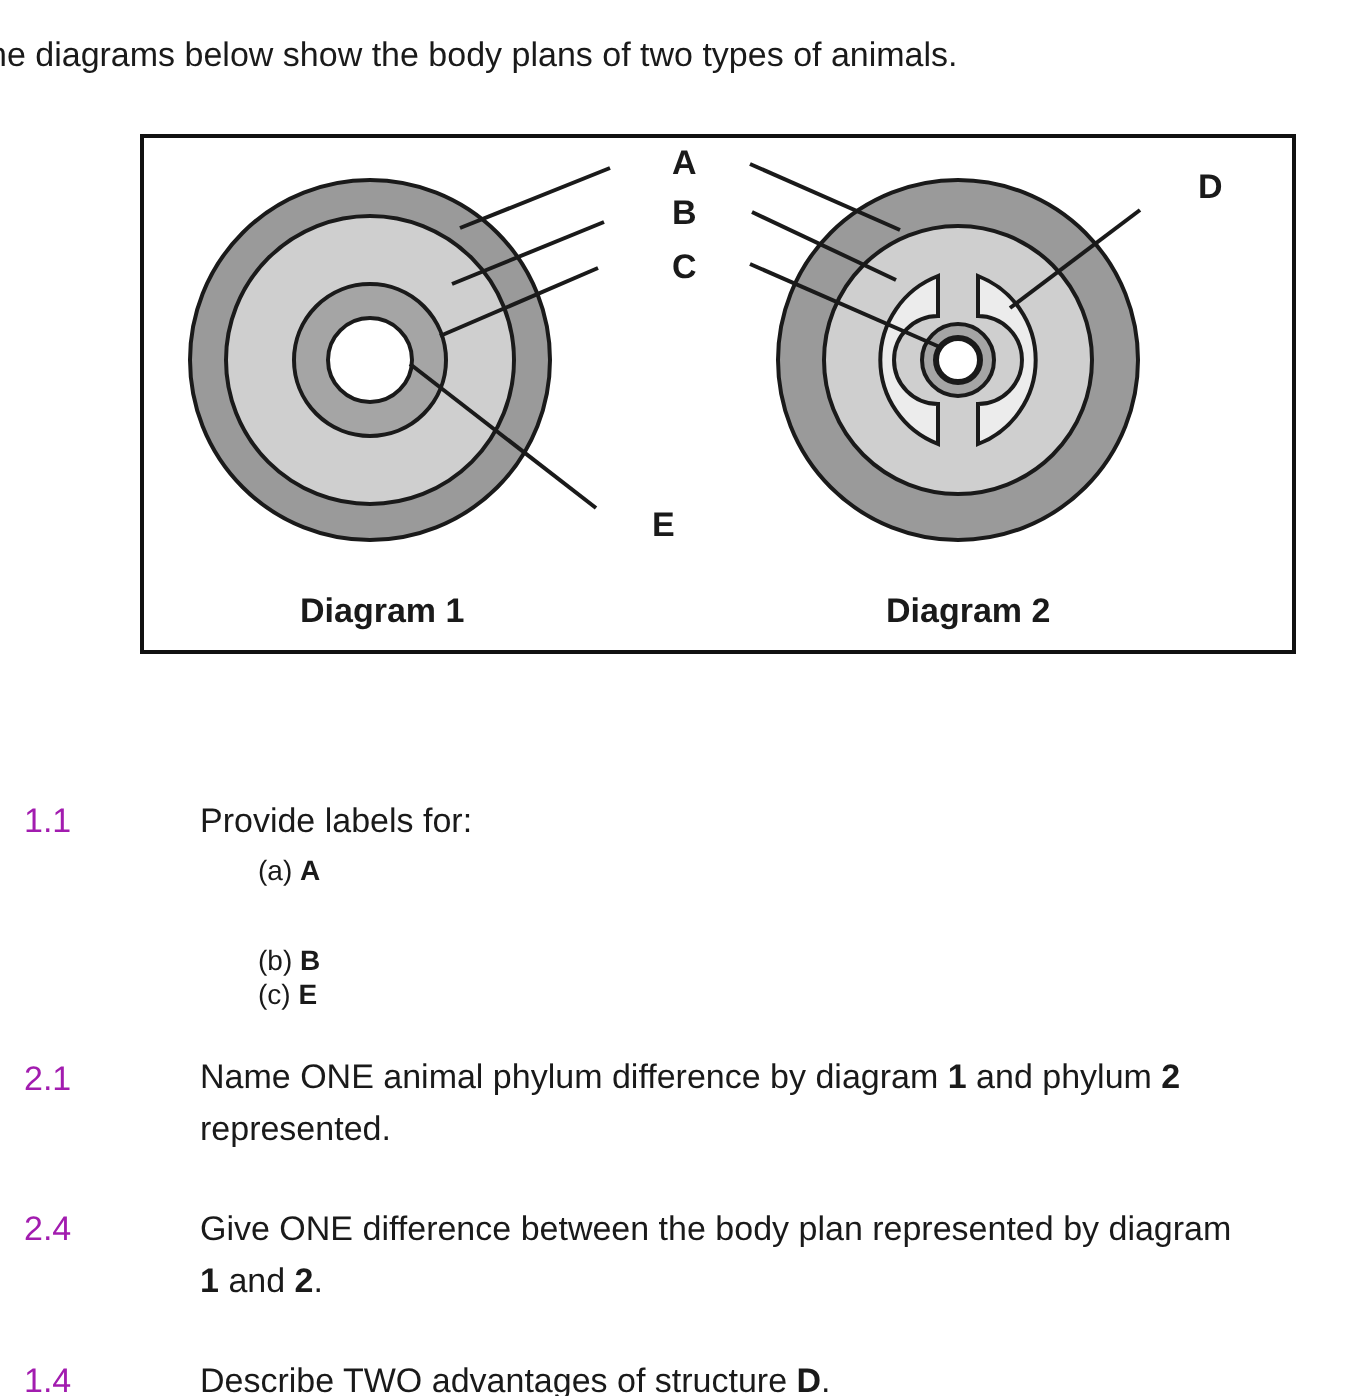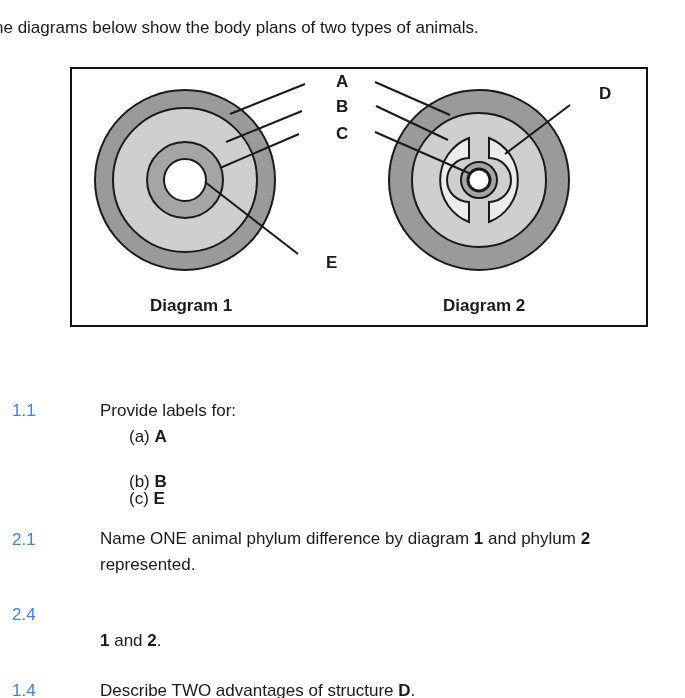--- a/index.html
+++ b/index.html
@@ -3,23 +3,23 @@
 <meta charset="utf-8">
 <style>
   html, body { margin: 0; padding: 0; background: #ffffff; }
   body { width: 685px; height: 698px; position: relative; overflow: hidden;
          font-family: "Liberation Sans", sans-serif; color: #1a1a1a; }
   .intro { position: absolute; left: -6px; top: 18px; font-size: 17px; white-space: nowrap; }
   .figure { position: absolute; left: 70px; top: 67px; width: 578px; height: 260px;
             border: 2px solid #111; box-sizing: border-box; }
   .figure svg { position: absolute; left: -70px; top: -67px; }
   .q { position: absolute; font-size: 17px; line-height: 26px; }
-  .qnum { position: absolute; left: 12px; font-size: 17px; color: #3b82f6; }
+  .qnum { position: absolute; left: 12px; font-size: 17px; color: #a21caf; }
   .qtext { left: 100px; width: 590px; }
-  .sub { position: absolute; left: 129px; font-size: 17px; }
+  .sub { position: absolute; left: 129px; font-size: 14px; }
   b { font-weight: bold; }
 </style>
 </head>
 <body>
 
 <div class="intro">he diagrams below show the body plans of two types of animals.</div>
 
 <div class="figure">
   <svg width="685" height="400" viewBox="0 0 685 400">
 
@@ -63,16 +63,16 @@
 <div class="qnum" style="top:401px">1.1</div>
 <div class="q qtext" style="top:398px">Provide labels for:</div>
 <div class="sub" style="top:427px"><span>(a) </span><b>A</b></div>
 <div class="sub" style="top:472px"><span>(b) </span><b>B</b></div>
 <div class="sub" style="top:489px"><span>(c) </span><b>E</b></div>
 
 <div class="qnum" style="top:530px">2.1</div>
 <div class="q qtext" style="top:526px; white-space:nowrap"><span>Name ONE animal phylum difference by diagram </span><b>1</b><span> and phylum </span><b>2</b><br><span>represented.</span></div>
 
 <div class="qnum" style="top:605px">2.4</div>
-<div class="q qtext" style="top:602px; white-space:nowrap"><br><b>1</b><span> and </span><b>2</b><span>.</span></div>
+<div class="q qtext" style="top:602px; white-space:nowrap"><span>Give ONE difference between the body plan represented by diagram</span><br><b>1</b><span> and </span><b>2</b><span>.</span></div>
 
 <div class="qnum" style="top:681px">1.4</div>
 <div class="q qtext" style="top:678px; white-space:nowrap"><span>Describe TWO advantages of structure </span><b>D</b><span>.</span></div>
 
 </body></html>

